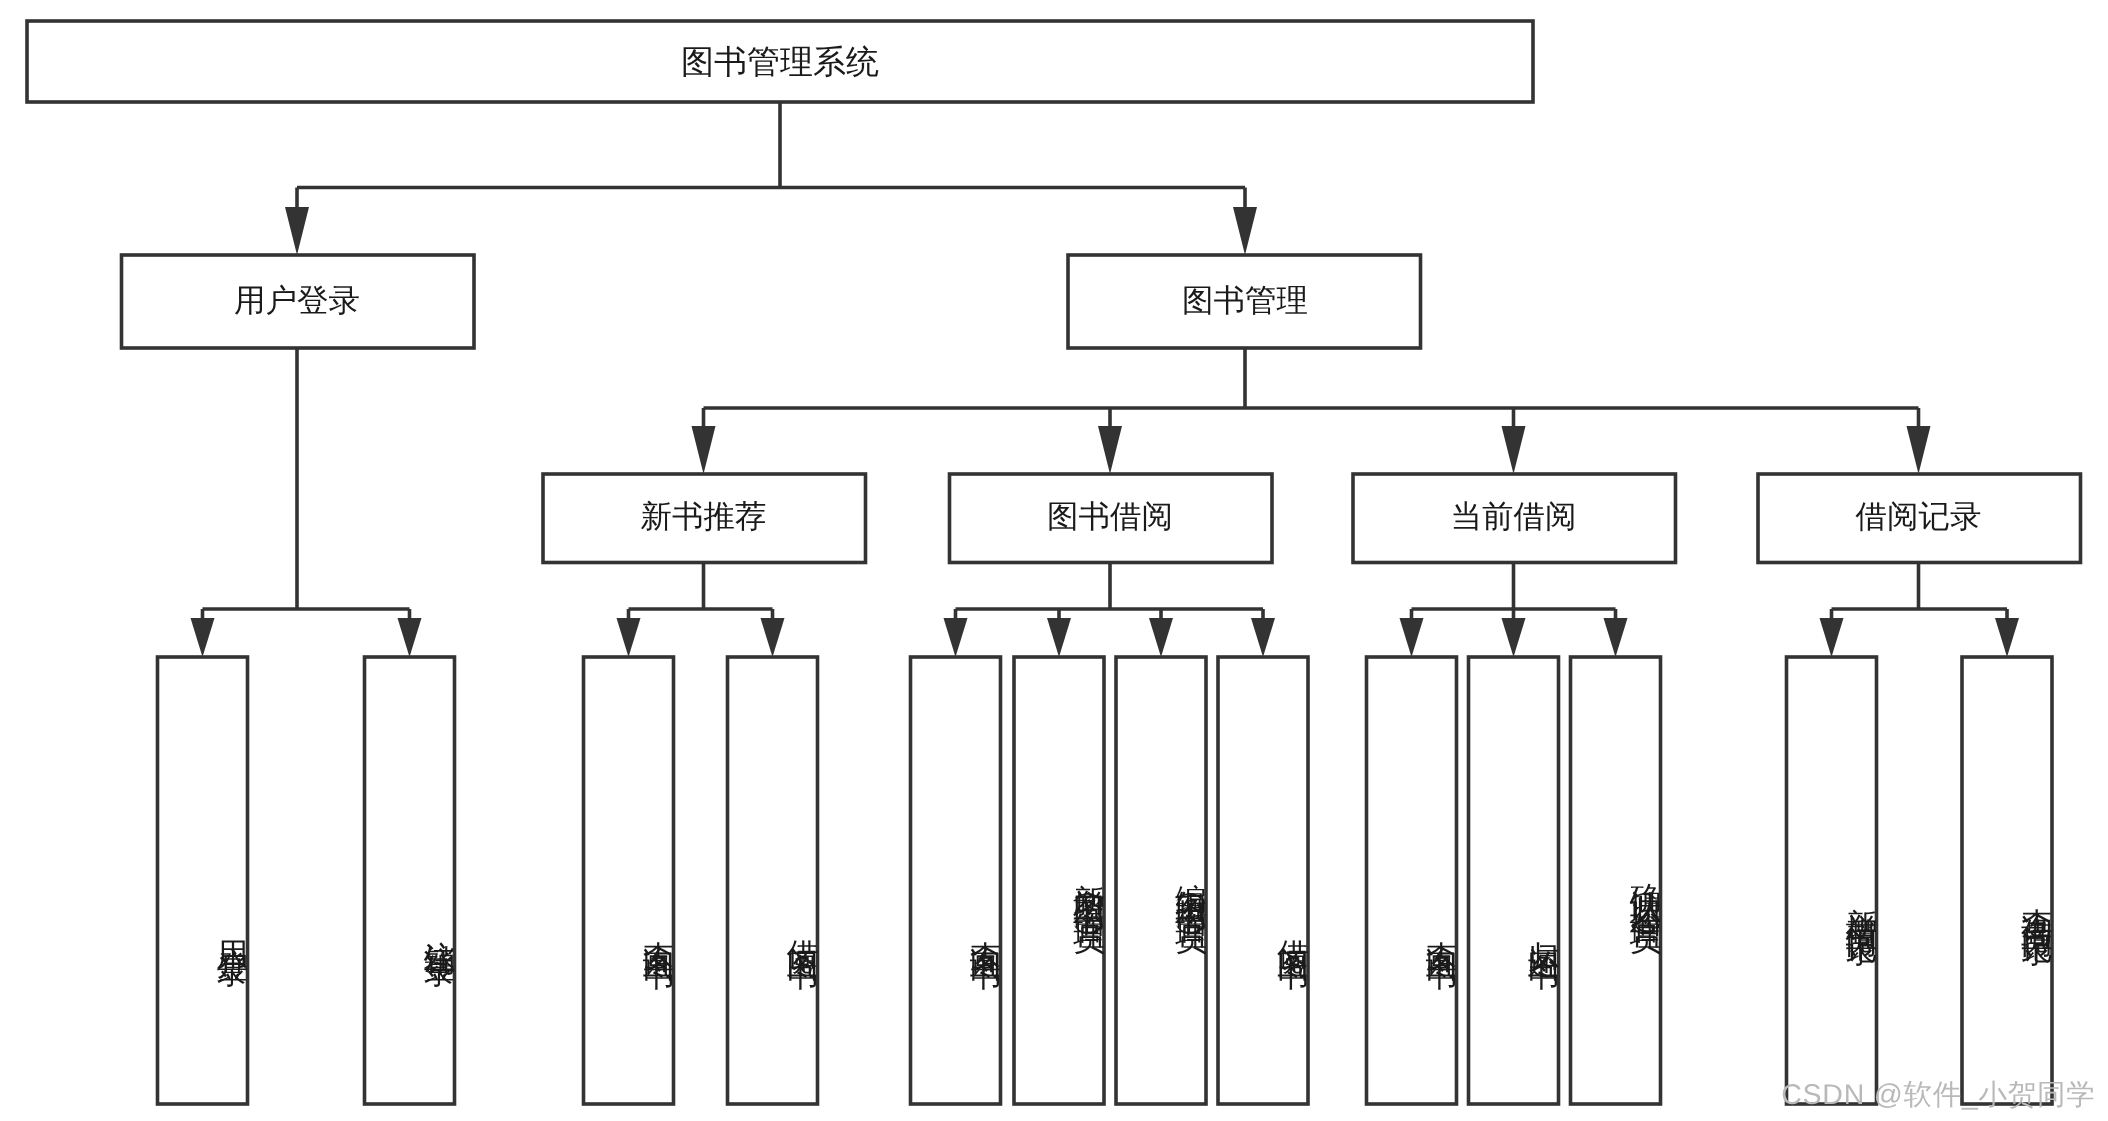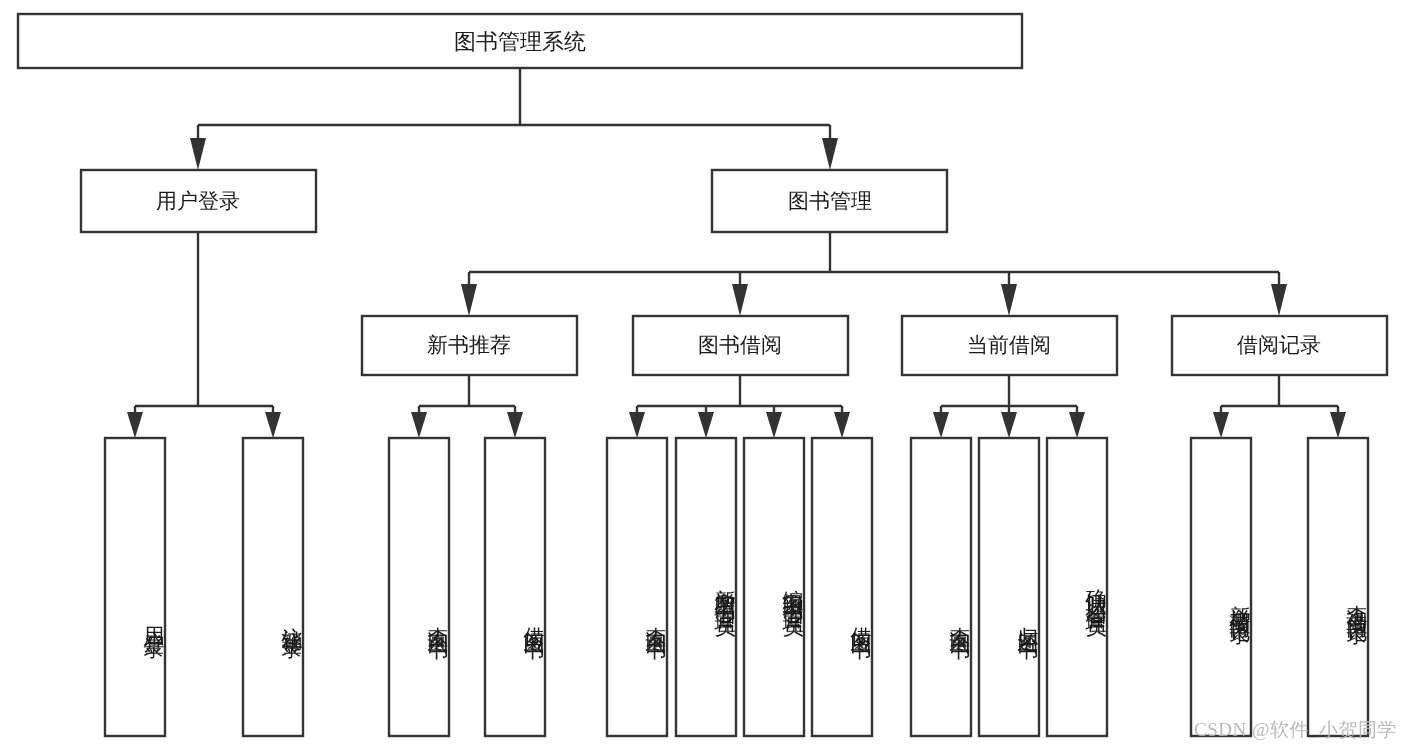--- a/index.html
+++ b/index.html
@@ -57,21 +57,21 @@
     line-height: 1.05;
     color: #1a1a1a;
     letter-spacing: 4px;
     white-space: nowrap;
     pointer-events: none;
   }
   .watermark {
     position: absolute;
     right: 8px;
     bottom: 4px;
-    font-family: Liberation Serif, serif;
+    font-family: Liberation Sans, sans-serif;
     font-size: 19px;
     color: #b9b9b9;
     letter-spacing: 0.5px;
     white-space: nowrap;
   }
 </style>
 </head>
 <body>
 
 <div id="diagram-root">

